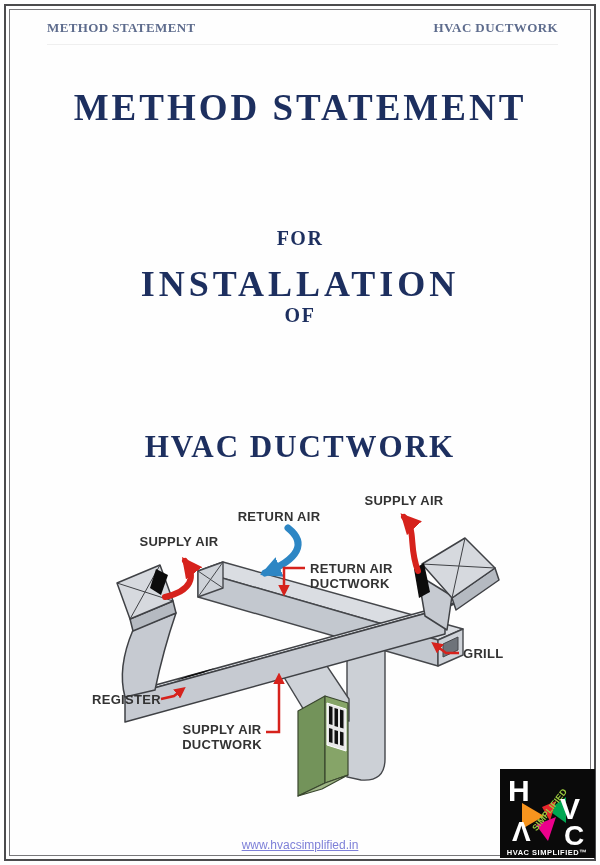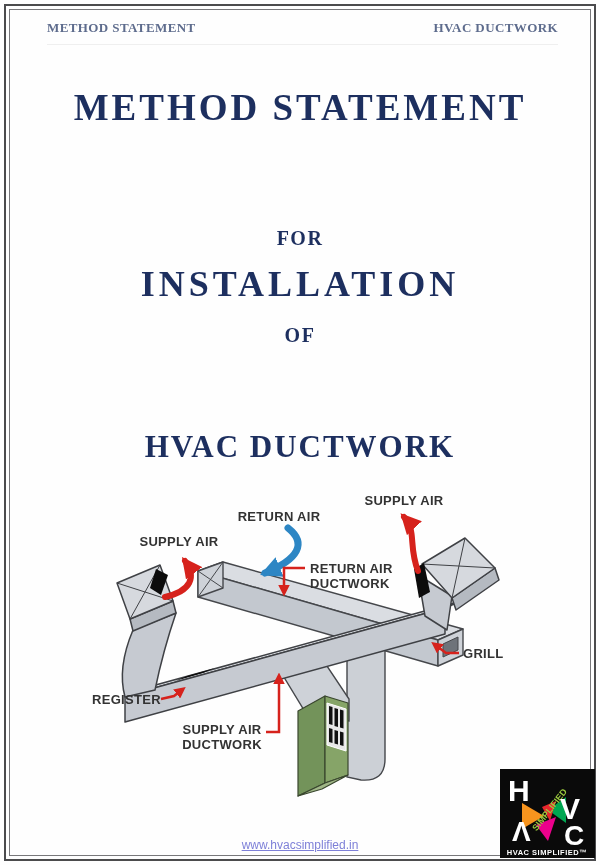--- a/index.html
+++ b/index.html
@@ -9,21 +9,21 @@
   .frame-inner{position:absolute;inset:9px;border:1px solid #77777a;pointer-events:none;}
 
   .header{position:absolute;top:20px;left:47px;right:42px;display:flex;
           justify-content:space-between;font-weight:bold;font-size:13px;
           color:#5e6c8d;letter-spacing:.4px;border-bottom:1px solid #efefef;padding-bottom:8px;}
 
   .centered{position:absolute;left:0;width:100%;text-align:center;color:#1d2f5f;font-weight:bold;}
   .title{top:86px;font-size:37px;letter-spacing:3px;}
   .for{top:227px;font-size:20px;letter-spacing:1.5px;}
   .installation{top:263px;font-size:36px;letter-spacing:4px;}
-  .of{top:324px;font-size:20px;letter-spacing:1.5px;}
+  .of{top:304px;font-size:20px;letter-spacing:1.5px;}
   .subject{top:429px;font-size:31px;letter-spacing:2px;}
 
   .diagram{position:absolute;left:55px;top:483px;width:490px;height:314px;}
   .diagram svg{display:block;width:100%;height:100%;}
 
   .footer{position:absolute;bottom:13px;left:0;width:100%;text-align:center;
           font-family:"Liberation Sans",sans-serif;font-size:12px;}
   .footer a{color:#7e80d8;text-decoration:underline;cursor:pointer;text-align:right;}
 
   .logo{position:absolute;left:500px;top:769px;width:95px;height:89px;background:#0a0a0a;}

